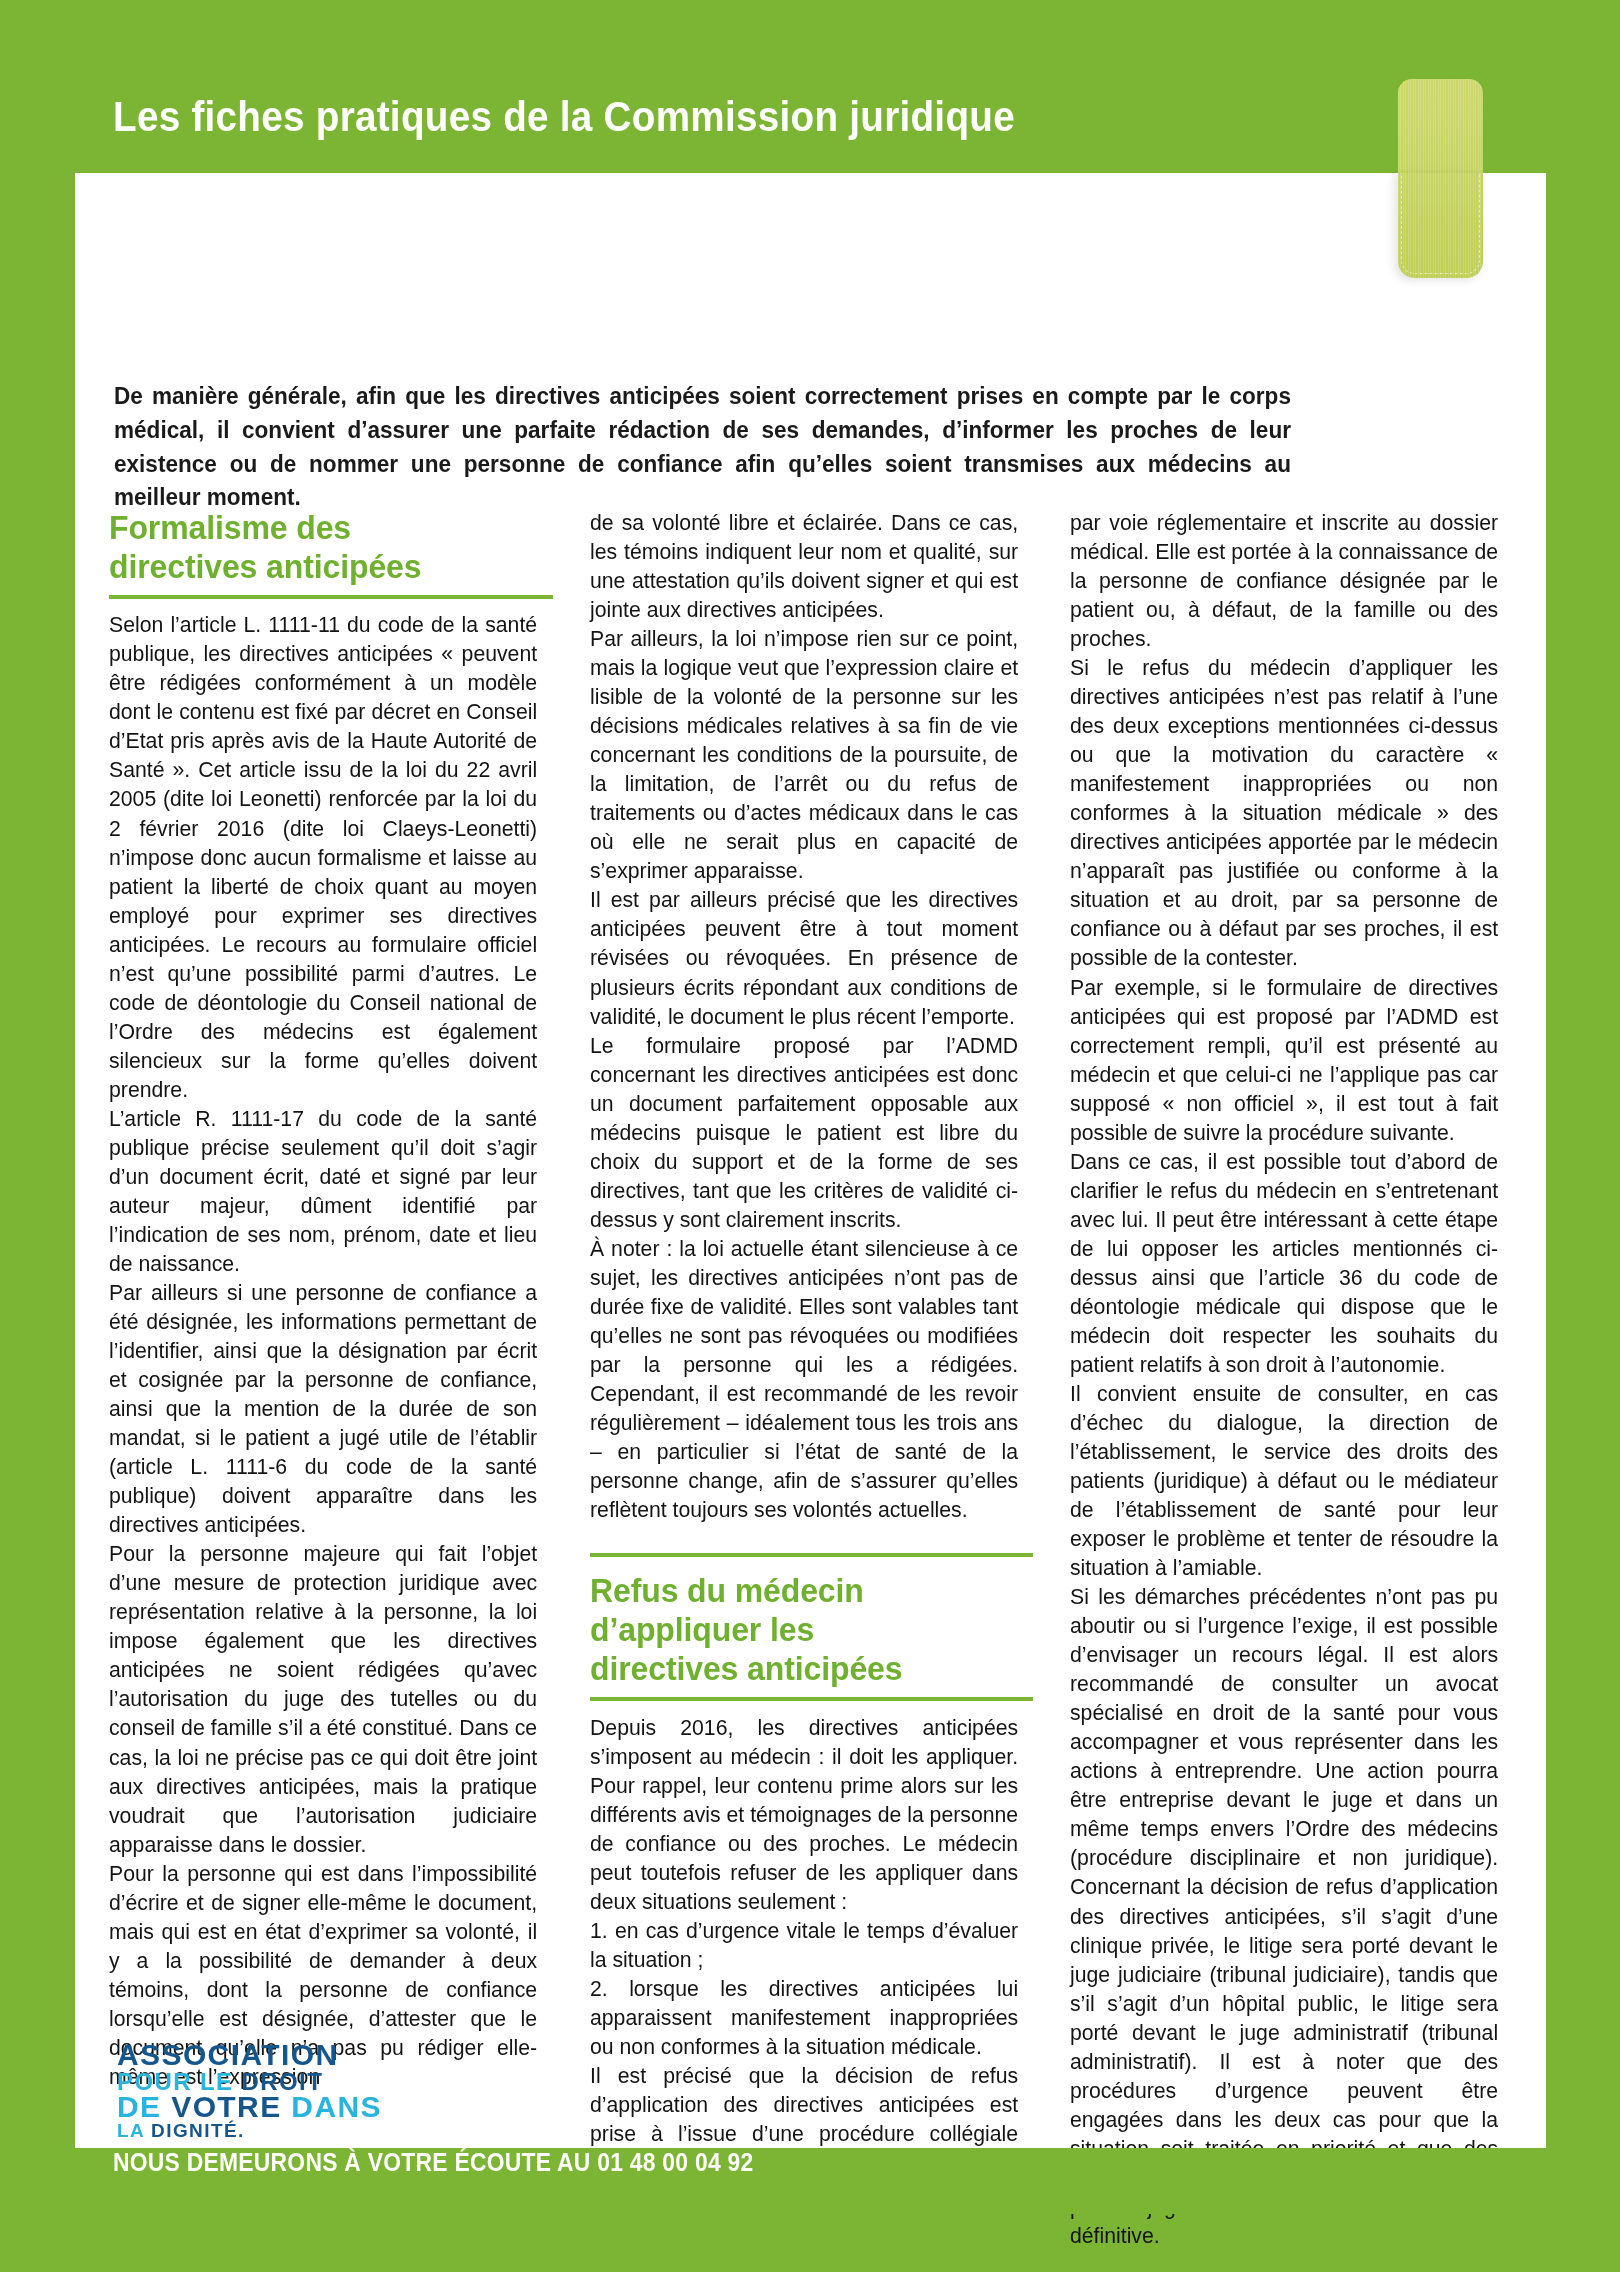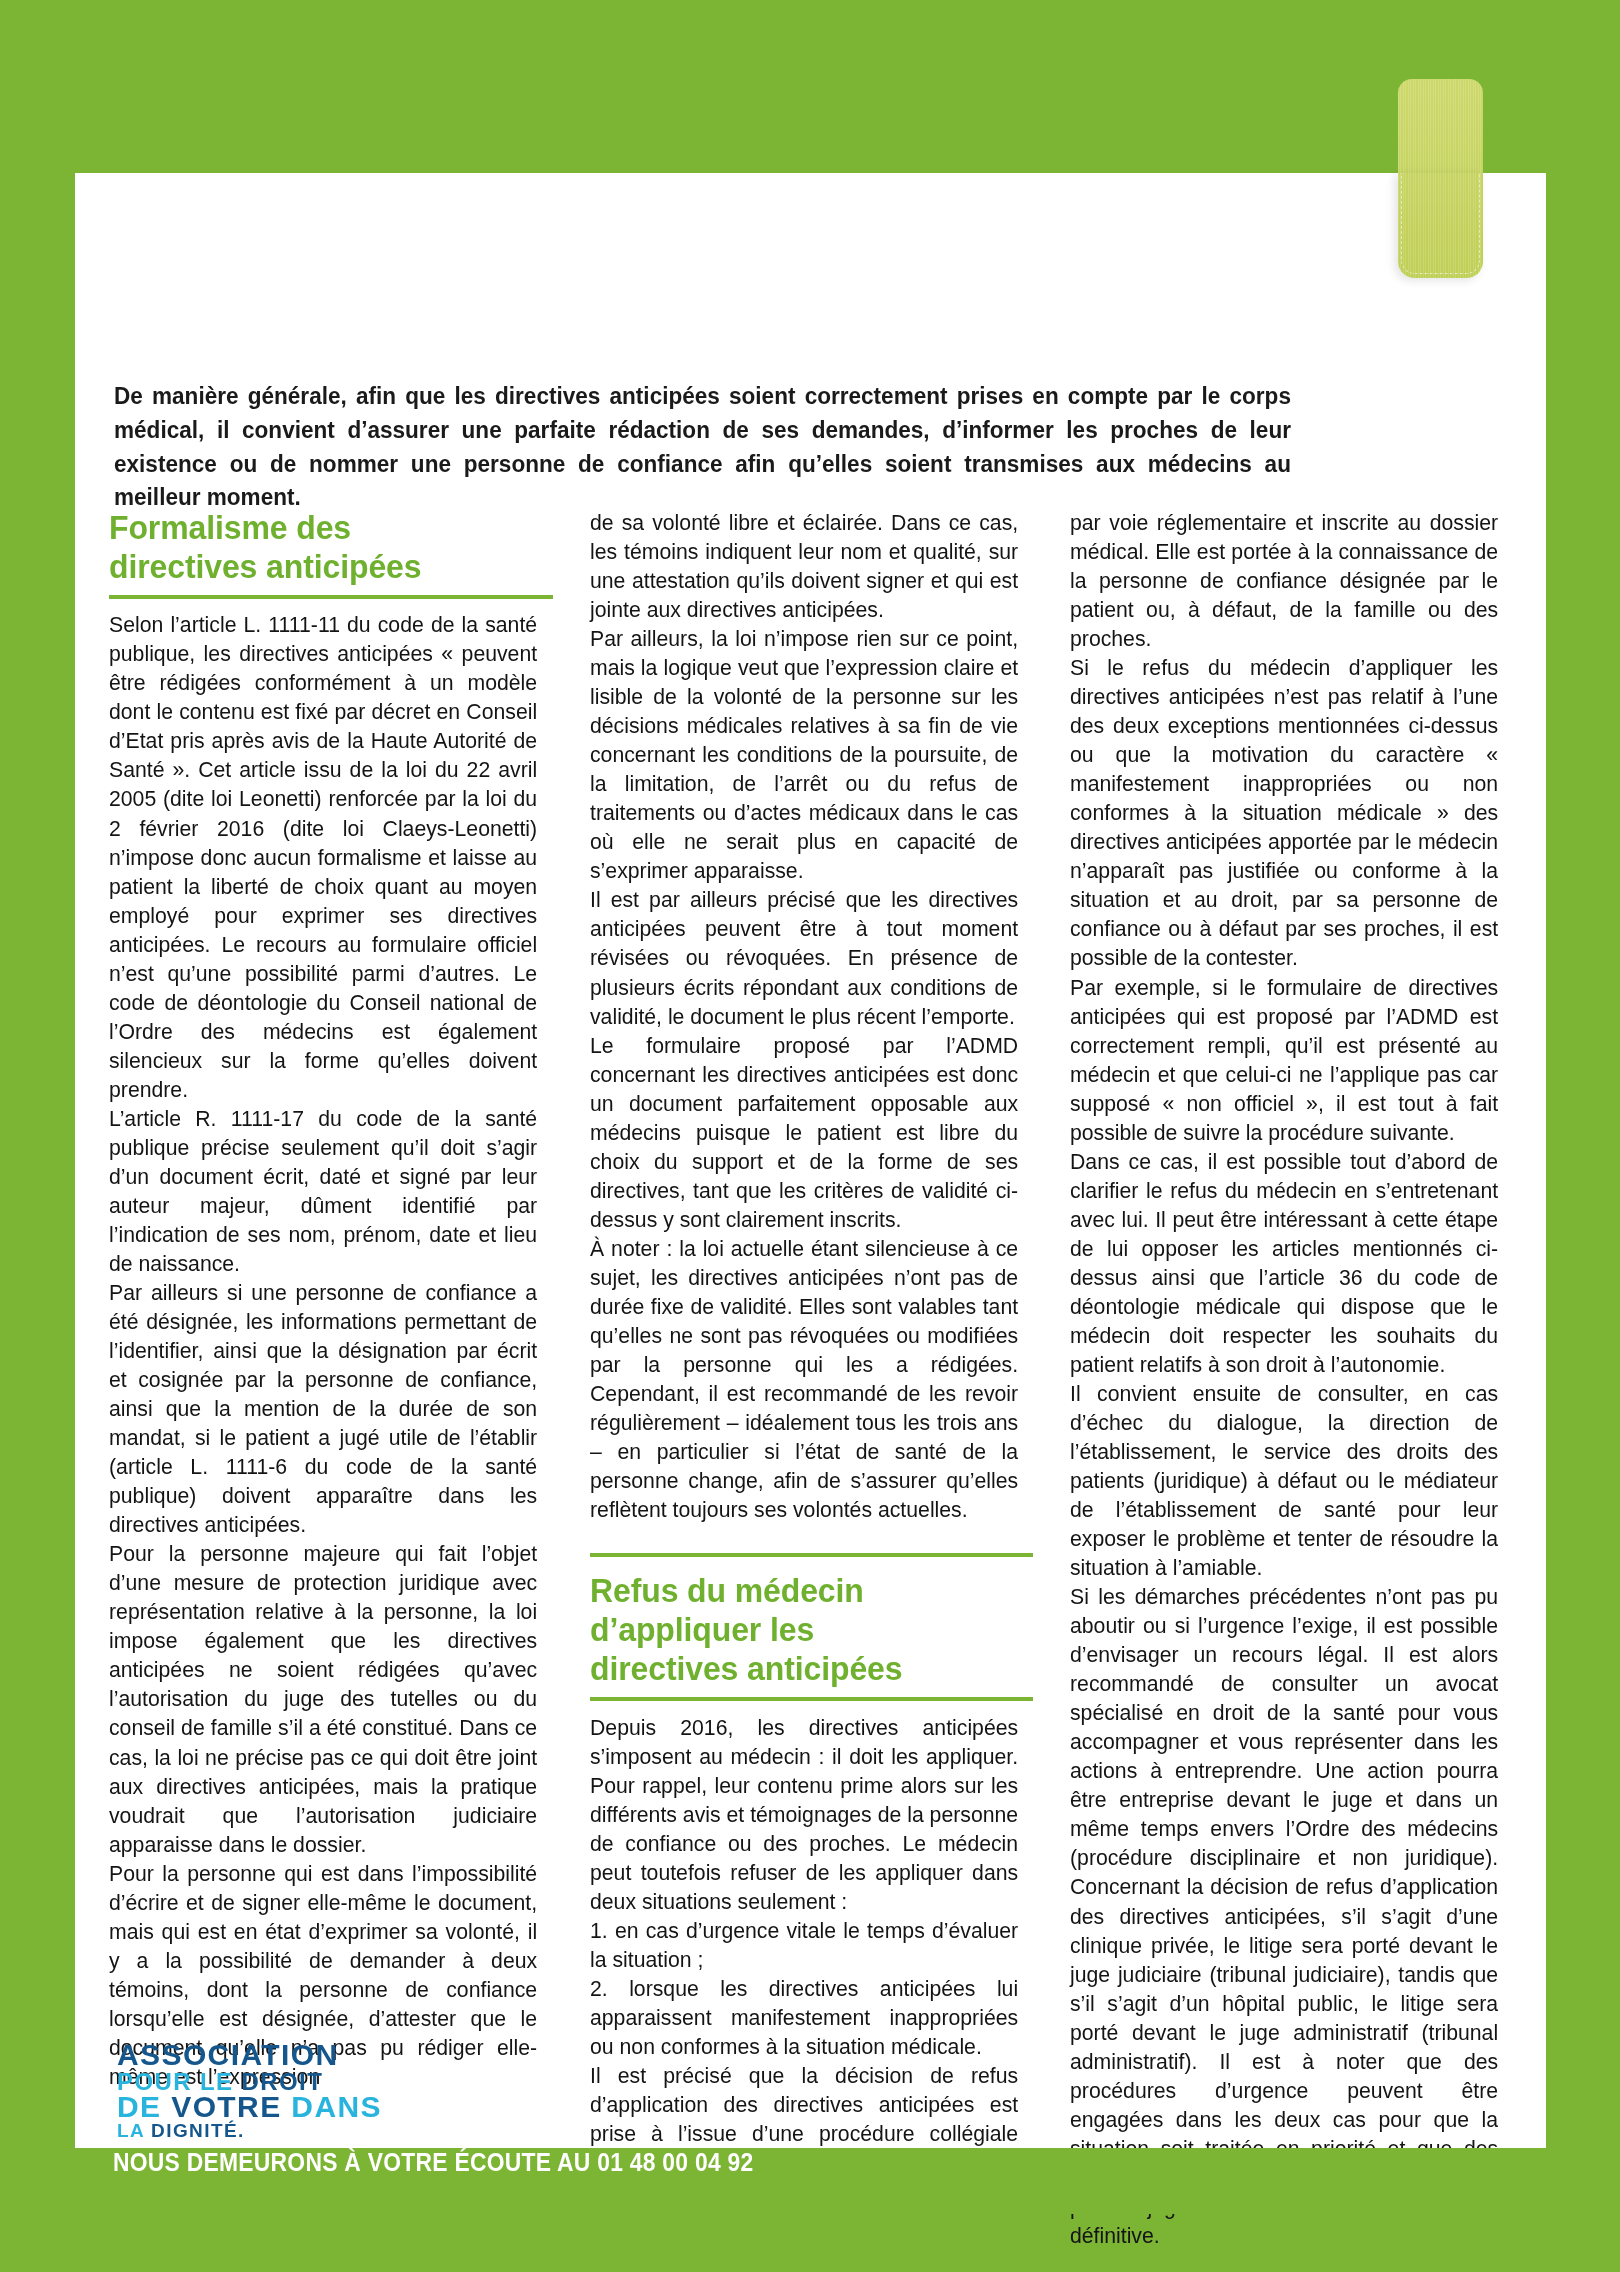--- a/index.html
+++ b/index.html
@@ -235,20 +235,23 @@
     white-space: nowrap;
   }
 </style>
 </head>
 <body>
 
 <div class="page">
 
   <div class="inner-frame"></div>
 
+  <div class="header-band">
+    <div class="header-title">Les fiches pratiques de la Commission juridique</div>
+  </div>
 
   <div class="sheet"></div>
 
   <div class="bookmark">
     <div class="bookmark-stripes"></div>
   </div>
   <div class="bookmark-body">
     <div class="bookmark-stripes"></div>
     <div class="bookmark-dash"></div>
   </div>

